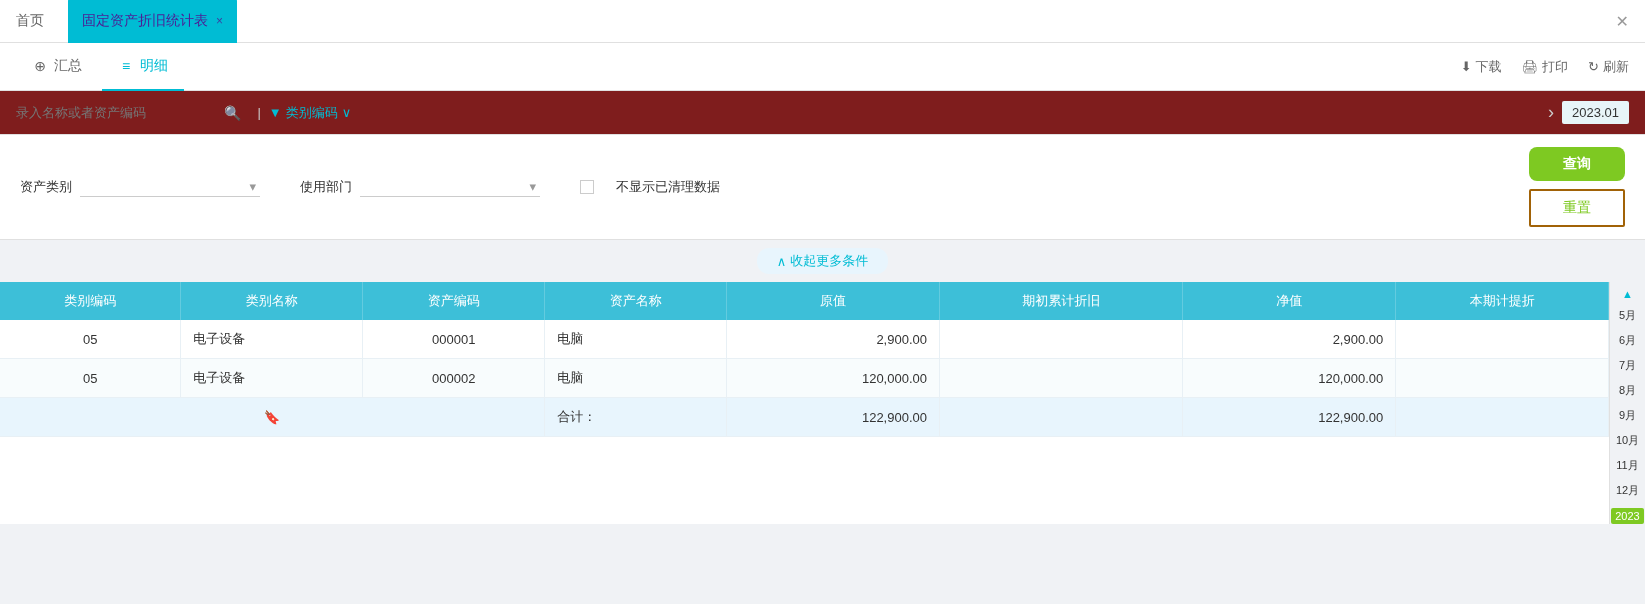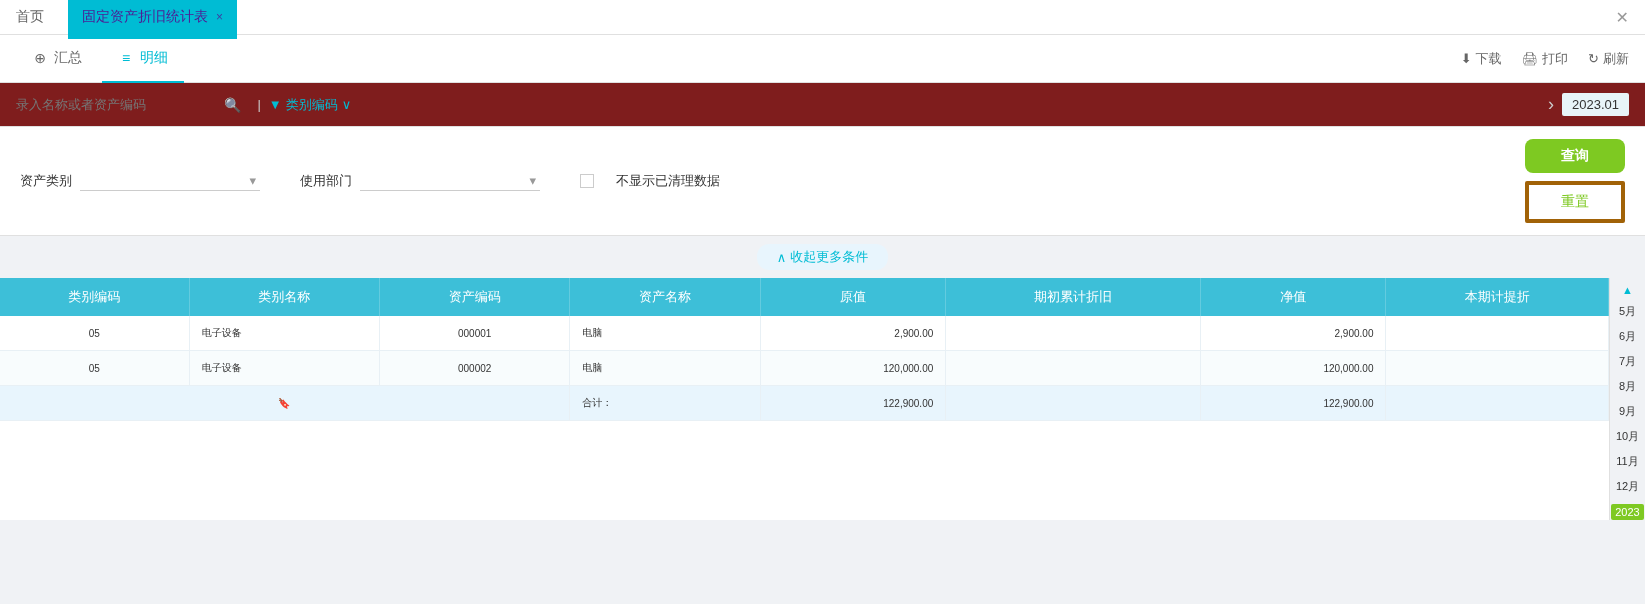--- a/index.html
+++ b/index.html
@@ -3,21 +3,21 @@
   <meta charset="utf-8">
   <style>
     * { box-sizing: border-box; margin: 0; padding: 0; }
     body { font-family: 'Microsoft YaHei', Arial, sans-serif; font-size: 13px; background: #f0f2f5; color: #333; width: 1645px; min-height: 604px; overflow: hidden; }
 
     
     .top-nav {
       display: flex; align-items: center;
       background: #fff;
       border-bottom: 1px solid #e0e0e0;
-      height: 35px;
+      height: 43px;
       padding: 0 16px;
     }
     .nav-home {
       color: #666; font-size: 14px; cursor: pointer; margin-right: 8px;
     }
     .nav-tab {
       display: flex; align-items: center;
       background: #00bcd4; color: #4c1d95;
       padding: 0 14px; height: 44px;
       font-size: 14px; cursor: pointer;
@@ -112,21 +112,21 @@
     .checkbox-box {
       width: 14px; height: 14px; border: 1px solid #ccc;
       display: inline-block; flex-shrink: 0;
     }
     .btn-query {
       background: #7ec922; color: #fff; border: none;
       padding: 8px 32px; font-size: 14px; cursor: pointer;
       border-radius: 8px; font-weight: bold;
     }
     .btn-reset {
-      background: #fff; color: #7ec922; border: 4px solid #a16207;
+      background: #fff; color: #7ec922; border: 2px solid #a16207;
       padding: 8px 32px; font-size: 14px; cursor: pointer;
       border-radius: 2px;
       text-align: right;
     }
     .filter-actions {
       display: flex; flex-direction: column; gap: 8px; margin-left: auto;
     }
     .collapse-bar {
       display: flex; justify-content: center; padding: 8px 0;
       color: #00bcd4; cursor: pointer; font-size: 13px;
@@ -147,21 +147,21 @@
       background: #3dbfd8; color: #fff;
     }
     thead th {
       padding: 10px 12px; font-size: 13px; font-weight: normal;
       text-align: center; border-right: 1px solid rgba(255,255,255,0.2);
     }
     tbody tr:nth-child(odd) { background: #fff; }
     tbody tr:nth-child(even) { background: #f8fcfd; }
     tbody tr:last-child { background: #e8f5fd; }
     tbody td {
-      padding: 10px 12px; font-size: 10px;
+      padding: 10px 12px; font-size: 13px;
       border-bottom: 1px solid #e8f0f5;
       border-right: 1px solid #e8f0f5;
     }
     .text-right { text-align: right; }
     .text-center { text-align: center; }
 
     
     .right-sidebar {
       width: 36px; background: #f0f2f5;
       border-left: 1px solid #e0e0e0;

